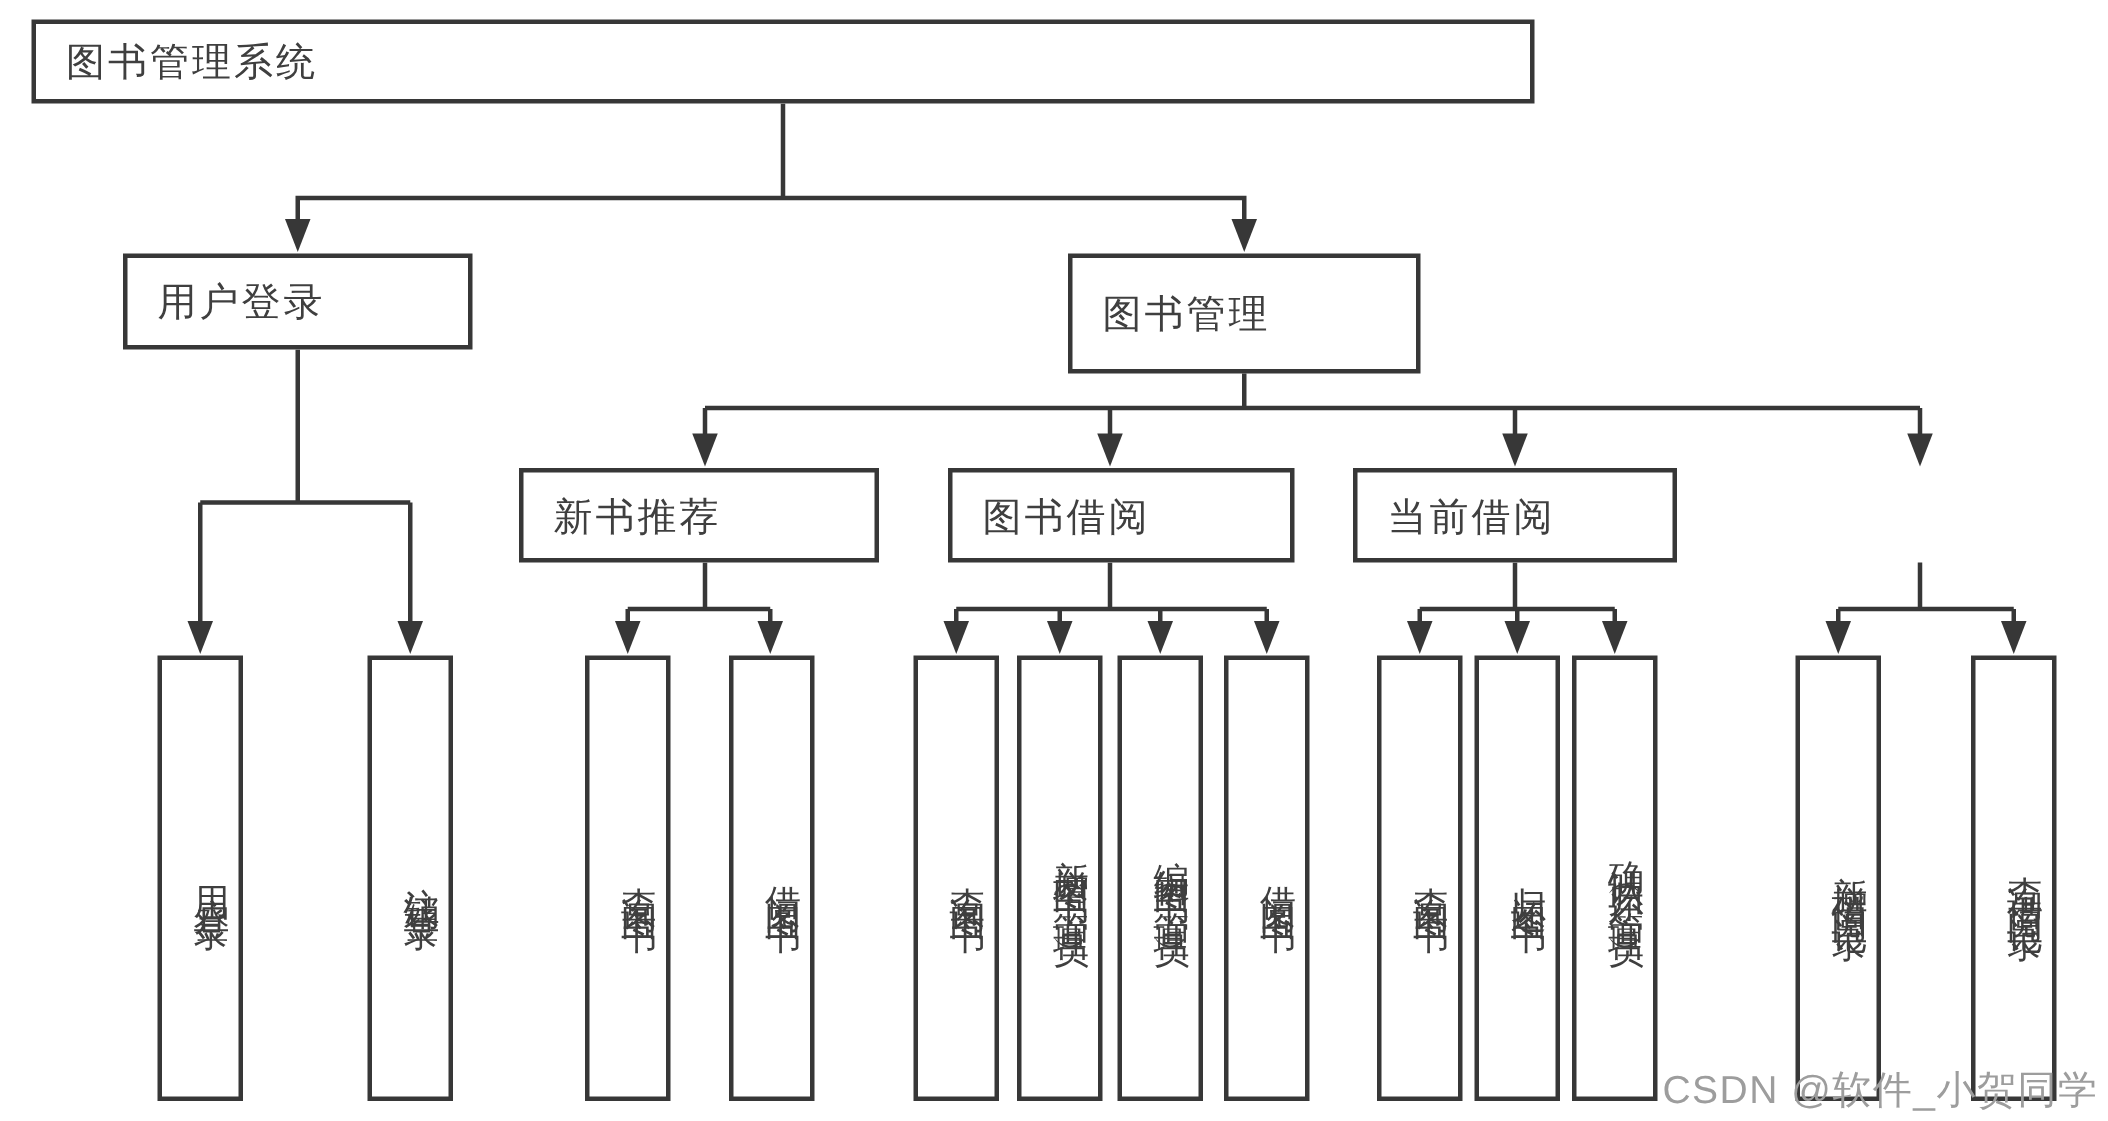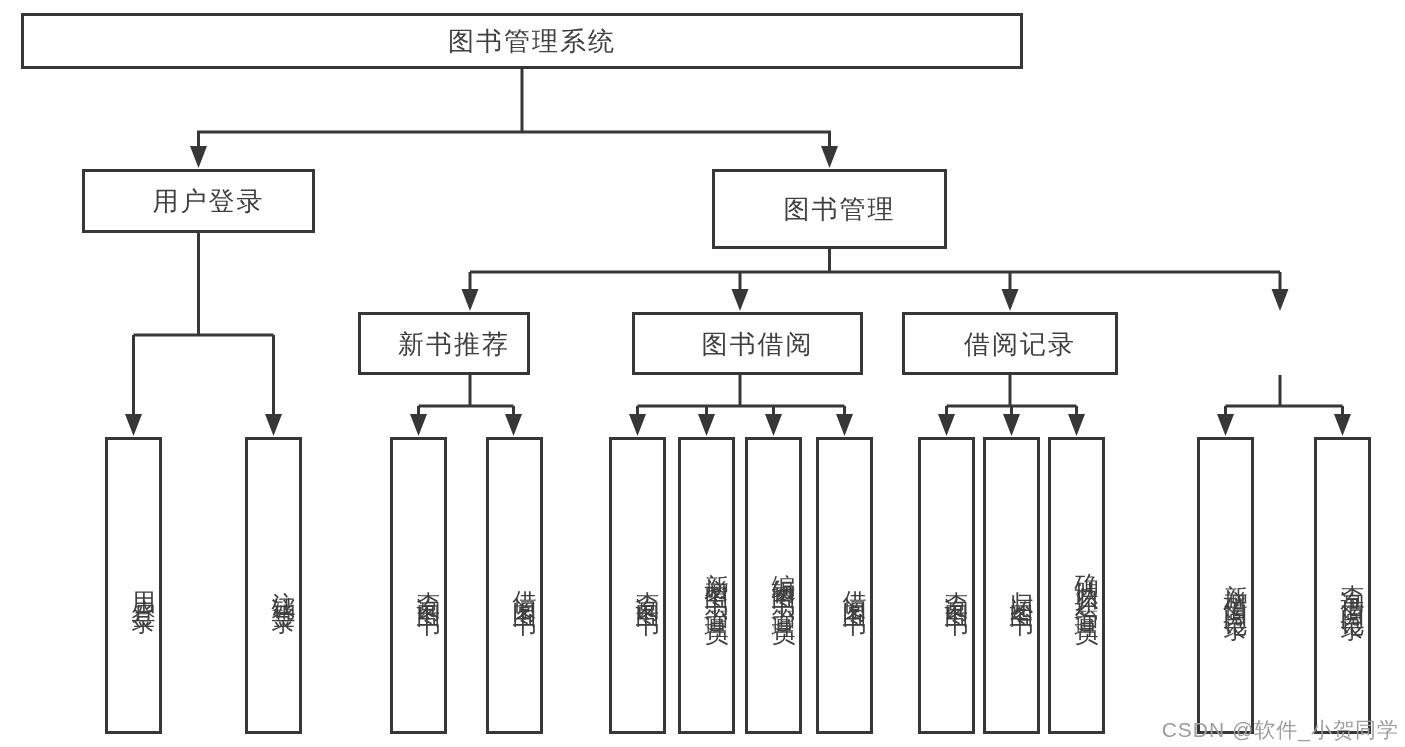--- a/index.html
+++ b/index.html
@@ -13,21 +13,20 @@
   .edges{position:absolute;left:0;top:0;z-index:1;}
   .edges path{stroke:#373737;stroke-width:3;fill:none;}
   .edges polygon{fill:#373737;stroke:none;}
   .box{
     position:absolute;
     background:#ffffff;
     border:3px solid #373737;
     box-sizing:border-box;
     display:flex;
     align-items:center;
-    justify-content:center;
     z-index:2;
     padding-left:20px;
   }
   .box.h .lbl{
     color:#3f3f3f;
     font-size:26px;
     letter-spacing:2px;
     line-height:1;
     white-space:nowrap;
   }
@@ -38,21 +37,21 @@
     color:#3f3f3f;
     font-size:24px;
     letter-spacing:7px;
     line-height:1;
   }
   .watermark{
     position:absolute;
     right:6px;
     bottom:3px;
     z-index:3;
-    font-size:21px;
+    font-size:26px;
     color:#9d9d9d;
     letter-spacing:1px;
     white-space:nowrap;
   }
 </style>
 </head>
 <body>
 
 <div class="canvas">
 
@@ -110,28 +109,28 @@
     <span class="lbl">图书管理系统</span>
   </div>
 
   <div class="box h" style="left:82px;top:169px;width:233px;height:64px">
     <span class="lbl">用户登录</span>
   </div>
   <div class="box h" style="left:712px;top:169px;width:235px;height:80px">
     <span class="lbl">图书管理</span>
   </div>
 
-  <div class="box h" style="left:358px;top:312px;width:172px;height:63px">
+  <div class="box h" style="left:346px;top:312px;width:240px;height:63px">
     <span class="lbl">新书推荐</span>
   </div>
   <div class="box h" style="left:632px;top:312px;width:231px;height:63px">
     <span class="lbl">图书借阅</span>
   </div>
   <div class="box h" style="left:902px;top:312px;width:216px;height:63px">
-    <span class="lbl">借阅记录</span>
+    <span class="lbl">当前借阅</span>
   </div>
 
   <div class="box v" style="left:105px;top:437px">
     <span class="vlbl">用户登录</span>
   </div>
   <div class="box v" style="left:245px;top:437px">
     <span class="vlbl">注销登录</span>
   </div>
 
   <div class="box v" style="left:390px;top:437px">

